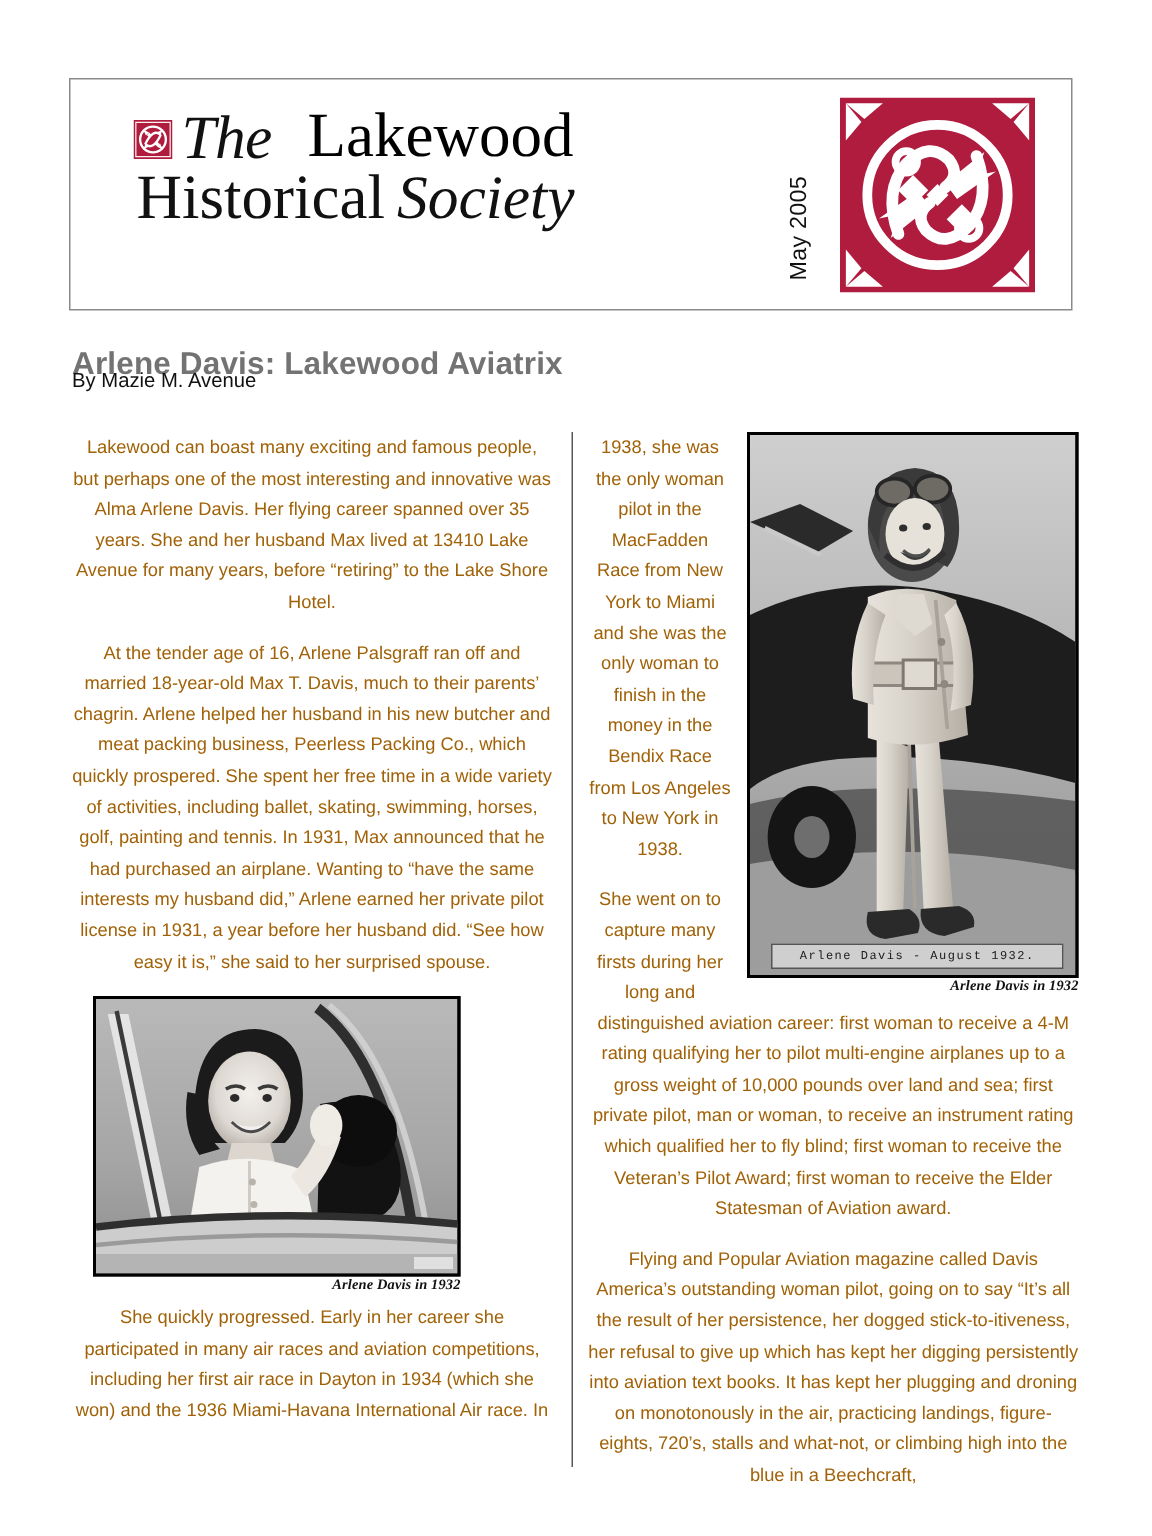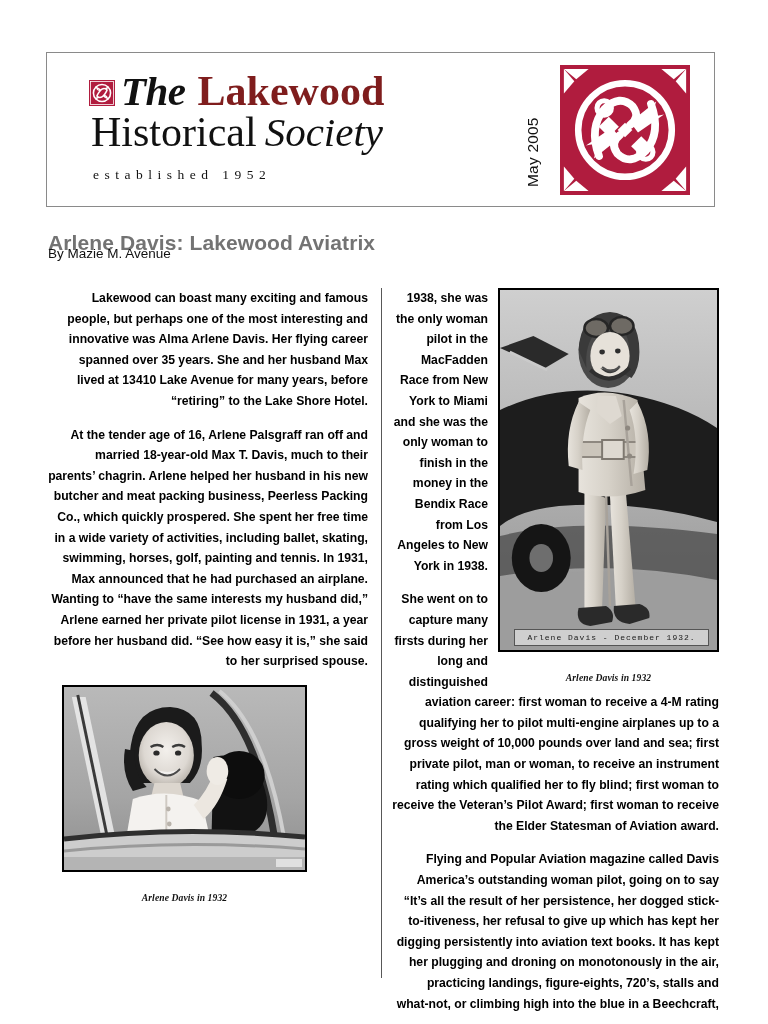--- a/index.html
+++ b/index.html
@@ -33,21 +33,20 @@
     left: 42px;
     top: 14px;
     width: 390px;
   }
 
   .logo-line1 {
     display: flex;
     align-items: center;
     height: 48px;
     white-space: nowrap;
-    font-weight: bold;
   }
   .logo-line2 {
     display: flex;
     align-items: baseline;
     height: 48px;
     white-space: nowrap;
     margin-top: -4px;
   }
 
   .mini-emblem {
@@ -63,23 +62,23 @@
     font-family: "Liberation Serif", serif;
     font-style: italic;
     font-size: 41px;
     letter-spacing: -0.5px;
     color: #111;
     line-height: 1;
   }
   .word-lakewood {
     font-family: "Liberation Serif", serif;
     font-size: 42px;
-    color: #7f1d1d;
+    color: #000000;
     line-height: 1;
-    margin-left: 12px;
+    margin-left: 24px;
     letter-spacing: 0px;
   }
   .word-historical {
     font-family: "Liberation Serif", serif;
     font-size: 42px;
     color: #111;
     line-height: 1;
     letter-spacing: 0px;
     margin-left: 2px;
   }
@@ -166,23 +165,22 @@
     top: 288px;
     width: 1px;
     height: 690px;
     background: #585858;
   }
 
   p.body {
     margin: 0 0 13px 0;
     font-size: 12.2px;
     line-height: 20.6px;
-    color: #000000;
-    text-align: right;
-    font-weight: bold;
+    color: #a16207;
+    text-align: center;
   }
   p.body.narrow {
     font-size: 12.2px;
     line-height: 20.6px;
   }
 
   
   #photo-right {
     float: right;
     width: 221px;
@@ -192,23 +190,23 @@
     border: 2px solid #000;
     background: #2b2b2b;
     position: relative;
     overflow: hidden;
   }
   .caption {
     font-family: "Liberation Serif", serif;
     font-style: italic;
     font-weight: bold;
     font-size: 9.6px;
-    text-align: center;
-    color: #111;
-    margin-top: 20px;
+    text-align: right;
+    color: #111;
+    margin-top: 0;
     letter-spacing: 0.1px;
   }
 
   #photo-left {
     margin: 4px 0 6px 14px;
     width: 245px;
   }
 
   .clearfix::after { content:""; display:block; clear:both; }
 
@@ -262,21 +260,20 @@
           <rect x="56" y="57" width="9" height="9" fill="#ffffff" transform="rotate(45 60.5 61.5)"></rect>
         </svg>
       </span>
       <span class="word-the">The</span>
       <span class="word-lakewood">Lakewood</span>
     </div>
     <div class="logo-line2">
       <span class="word-historical">Historical</span>
       <span class="word-society">Society</span>
     </div>
-    <div class="established">established 1952</div>
   </div>
 
   <div id="issue-date">
     <span>May 2005</span>
   </div>
 
   <div id="emblem-big">
     <svg viewBox="0 0 100 100" width="130" height="130" aria-hidden="true">
       <rect x="0" y="0" width="100" height="100" fill="#B01C3E"></rect>
       <path d="M3 3 L22 3 L12.5 11 Z" fill="#ffffff"></path>
@@ -362,20 +359,21 @@
         <path d="M0 152 Q120 138 245 150 L245 183 L0 183 Z" fill="#cdcdcd"></path>
         <path d="M0 152 Q120 138 245 150" stroke="#2f2f2f" stroke-width="5" fill="none"></path>
         <path d="M0 164 Q120 152 245 162" stroke="#9a9a9a" stroke-width="3" fill="none"></path>
         <rect x="0" y="170" width="245" height="13" fill="#b4b4b4"></rect>
       </svg>
       <span class="corner-tag"></span>
     </div>
     <div class="caption">Arlene Davis in 1932</div>
   </div>
 
+  <p class="body">She quickly progressed. Early in her career she participated in many air races and aviation competitions, including her first air race in Dayton in 1934 (which she won) and the 1936 Miami-Havana International Air race. In</p>
 
 </div>
 
 <div id="col-right" class="clearfix">
 
   <div id="photo-right">
     <div class="photo-frame" style="height:360px;">
       <svg viewBox="0 0 221 360" width="100%" height="360" preserveAspectRatio="none" aria-hidden="true">
         <defs>
           <linearGradient id="bgR" x1="0" y1="0" x2="0" y2="1">
@@ -430,21 +428,21 @@
         <path d="M110 37 L112 37" stroke="#262626" stroke-width="4"></path>
 
         <ellipse cx="112" cy="66" rx="20" ry="24" fill="#e6e1d9"></ellipse>
         <ellipse cx="104" cy="62" rx="2.8" ry="2.4" fill="#2e2e2e"></ellipse>
         <ellipse cx="120" cy="61" rx="2.8" ry="2.4" fill="#2e2e2e"></ellipse>
         <path d="M102 78 q11 11 21 -1 q-11 5 -21 1 Z" fill="#3a3a3a"></path>
         <path d="M104 77 q10 8 18 -1" stroke="#4f4f4f" stroke-width="2" fill="none"></path>
 
         <path d="M92 80 Q112 98 132 78" stroke="#2f2f2f" stroke-width="4" fill="none"></path>
       </svg>
-      <div class="embedded-strip">Arlene Davis - December 1932.</div>
+      <div class="embedded-strip">Arlene Davis - August 1932.</div>
     </div>
     <div class="caption">Arlene Davis in 1932</div>
   </div>
 
   <p class="body narrow">1938, she was the only woman pilot in the MacFadden Race from New York to Miami and she was the only woman to finish in the money in the Bendix Race from Los Angeles to New York in 1938.</p>
   <p class="body narrow">She went on to capture many firsts during her long and distinguished aviation career: first woman to receive a 4-M rating qualifying her to pilot multi-engine airplanes up to a gross weight of 10,000 pounds over land and sea; first private pilot, man or woman, to receive an instrument rating which qualified her to fly blind; first woman to receive the Veteran’s Pilot Award; first woman to receive the Elder Statesman of Aviation award.</p>
   <p class="body">Flying and Popular Aviation magazine called Davis America’s outstanding woman pilot, going on to say “It’s all the result of her persistence, her dogged stick-to-itiveness, her refusal to give up which has kept her digging persistently into aviation text books. It has kept her plugging and droning on monotonously in the air, practicing landings, figure-eights, 720’s, stalls and what-not, or climbing high into the blue in a Beechcraft,</p>
 
 </div>
 

